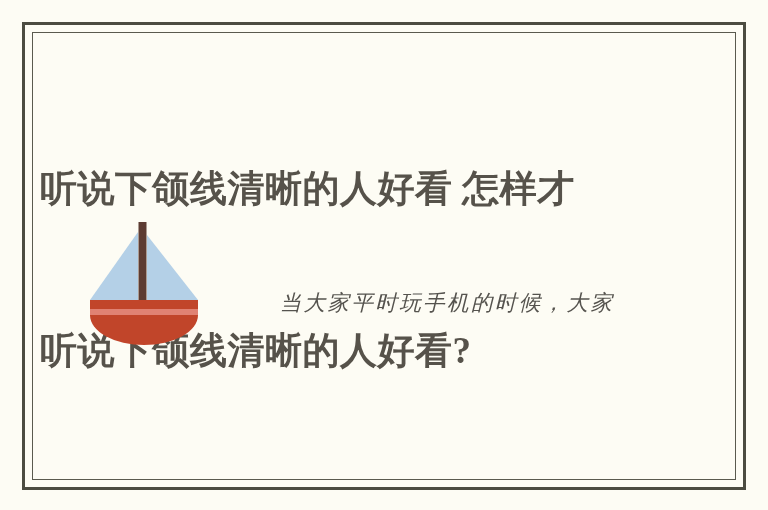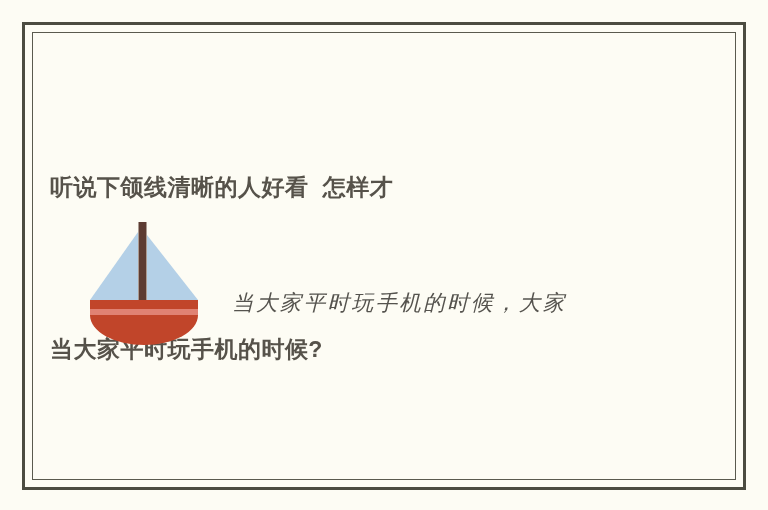--- a/index.html
+++ b/index.html
@@ -53,30 +53,30 @@
     top: 32px;
     right: 32px;
     bottom: 30px;
     box-sizing: border-box;
     padding: 0;
   }
 
   
   .headline {
     position: absolute;
-    left: 18px;
+    left: 8px;
     top: 22px;
     width: 608px;
-    font-size: 23px;
+    font-size: 37px;
     line-height: 54px;
     font-weight: 700;
     color: #56524a;
     letter-spacing: 0.5px;
     white-space: pre-wrap;
-    font-family: Liberation Mono, monospace;
+    font-family: Liberation Serif, serif;
   }
   .headline .hl-line {
     display: block;
   }
 
   
   .body-row {
     position: absolute;
     left: 18px;
     top: 158px;
@@ -109,35 +109,36 @@
     color: #55534e;
     font-family: "Liberation Serif", "DejaVu Serif", serif;
     font-style: italic;
     letter-spacing: 2.4px;
     white-space: pre-wrap;
     text-align: left;
   }
   .paragraph .p-line {
     display: block;
     white-space: pre;
+    text-align: center;
   }
 </style>
 </head>
 <body>
 
 <div id="card">
 
   <div class="frame-outer"></div>
   <div class="frame-inner"></div>
 
   <div class="content">
 
     <div class="headline">
       <span class="hl-line">听说下颌线清晰的人好看 怎样才</span>
-      <span class="hl-line">当大家平时玩手机的时候?</span>
+      <span class="hl-line">听说下颌线清晰的人好看?</span>
     </div>
 
     <div class="body-row">
 
       <div class="illustration">
         <svg class="boat-svg" viewBox="0 0 130 140" xmlns="http://www.w3.org/2000/svg">
 
           <polygon points="58,24 58,92 10,92" fill="#b4d0e7"></polygon>
 
           <polygon points="67,27 67,92 118,92" fill="#b4d0e7"></polygon>

